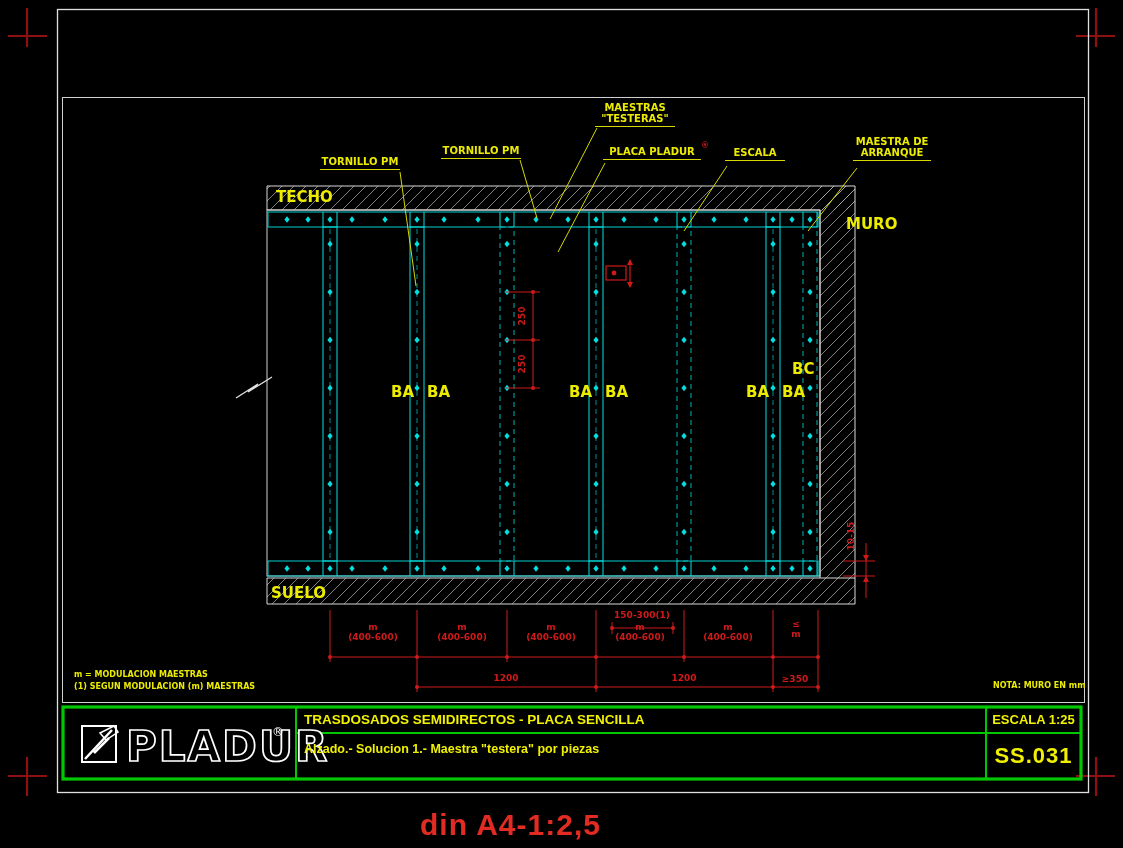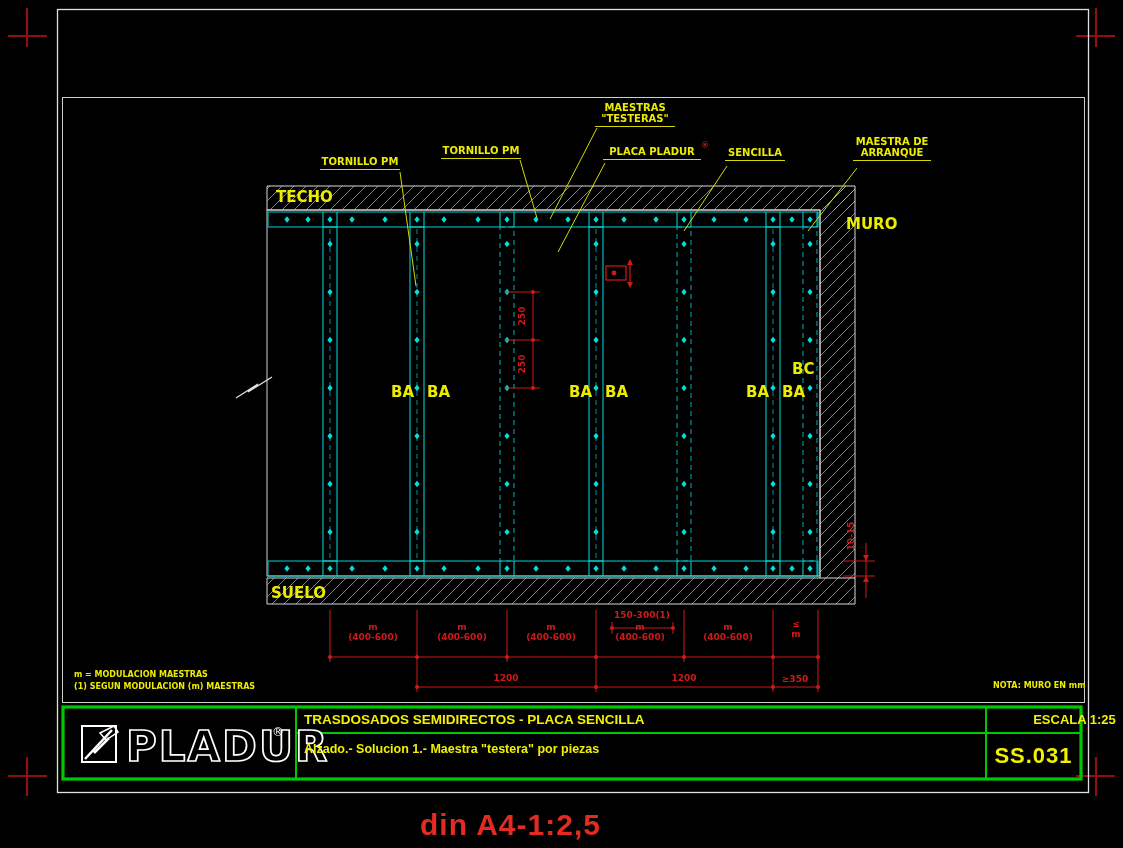--- a/index.html
+++ b/index.html
@@ -268,21 +268,21 @@
 <div class="lbl u" style="left:441px;top:145px;width:80px;">TORNILLO PM</div>
 
 <div class="lbl u two" style="left:595px;top:102px;width:80px;">
   <span style="display:block;">MAESTRAS</span>
   <span style="display:block;">"TESTERAS"</span>
 </div>
 
 <div class="lbl u" style="left:603px;top:146px;width:98px;">PLACA PLADUR</div>
 <span class="rlbl" style="left:701px;top:141px;font-size:8px;">®</span>
 
-<div class="lbl u" style="left:725px;top:147px;width:60px;">SENCILLA</div>
+<div class="lbl u" style="left:725px;top:147px;width:60px;">ESCALA</div>
 
 <div class="lbl u two" style="left:853px;top:136px;width:78px;">
   <span style="display:block;">MAESTRA DE</span>
   <span style="display:block;">ARRANQUE</span>
 </div>
 
 <span class="lbl big" style="left:391px;top:383px;">BA</span>
 <span class="lbl big" style="left:427px;top:383px;">BA</span>
 <span class="lbl big" style="left:569px;top:383px;">BA</span>
 <span class="lbl big" style="left:605px;top:383px;">BA</span>
@@ -325,18 +325,18 @@
 <div class="rlbl" style="left:478px;top:673px;width:56px;">1200</div>
 <div class="rlbl" style="left:656px;top:673px;width:56px;">1200</div>
 <div class="rlbl" style="left:768px;top:674px;width:54px;">≥350</div>
 
 <span class="lbl tiny" style="left:74px;top:670px;">m = MODULACION MAESTRAS</span>
 <span class="lbl tiny" style="left:74px;top:682px;">(1) SEGUN MODULACION (m) MAESTRAS</span>
 <span class="lbl tiny" style="left:993px;top:681px;">NOTA: MURO EN mm</span>
 
 <div class="tb-text" style="left:304px;top:706px;height:37px;line-height:27px;font-size:13.5px;font-weight:bold;">TRASDOSADOS SEMIDIRECTOS - PLACA SENCILLA</div>
 <div class="tb-text" style="left:304px;top:742px;font-size:12.5px;font-weight:bold;">Alzado.- Solucion 1.- Maestra "testera" por piezas</div>
-<div class="tb-text" style="left:986px;top:706px;width:95px;height:27px;line-height:27px;text-align:center;font-size:13px;font-weight:bold;margin-left:41px;">ESCALA 1:25</div>
+<div class="tb-text" style="left:986px;top:706px;width:95px;height:27px;line-height:27px;text-align:center;font-size:13px;font-weight:bold;">ESCALA 1:25</div>
 <div class="tb-text" style="left:986px;top:733px;width:95px;height:46px;line-height:46px;text-align:center;font-size:22px;font-weight:bold;letter-spacing:1px;border-radius:15px;">SS.031</div>
 
 <div id="din">din A4-1:2,5</div>
 
 </div>
 
 </body></html>

